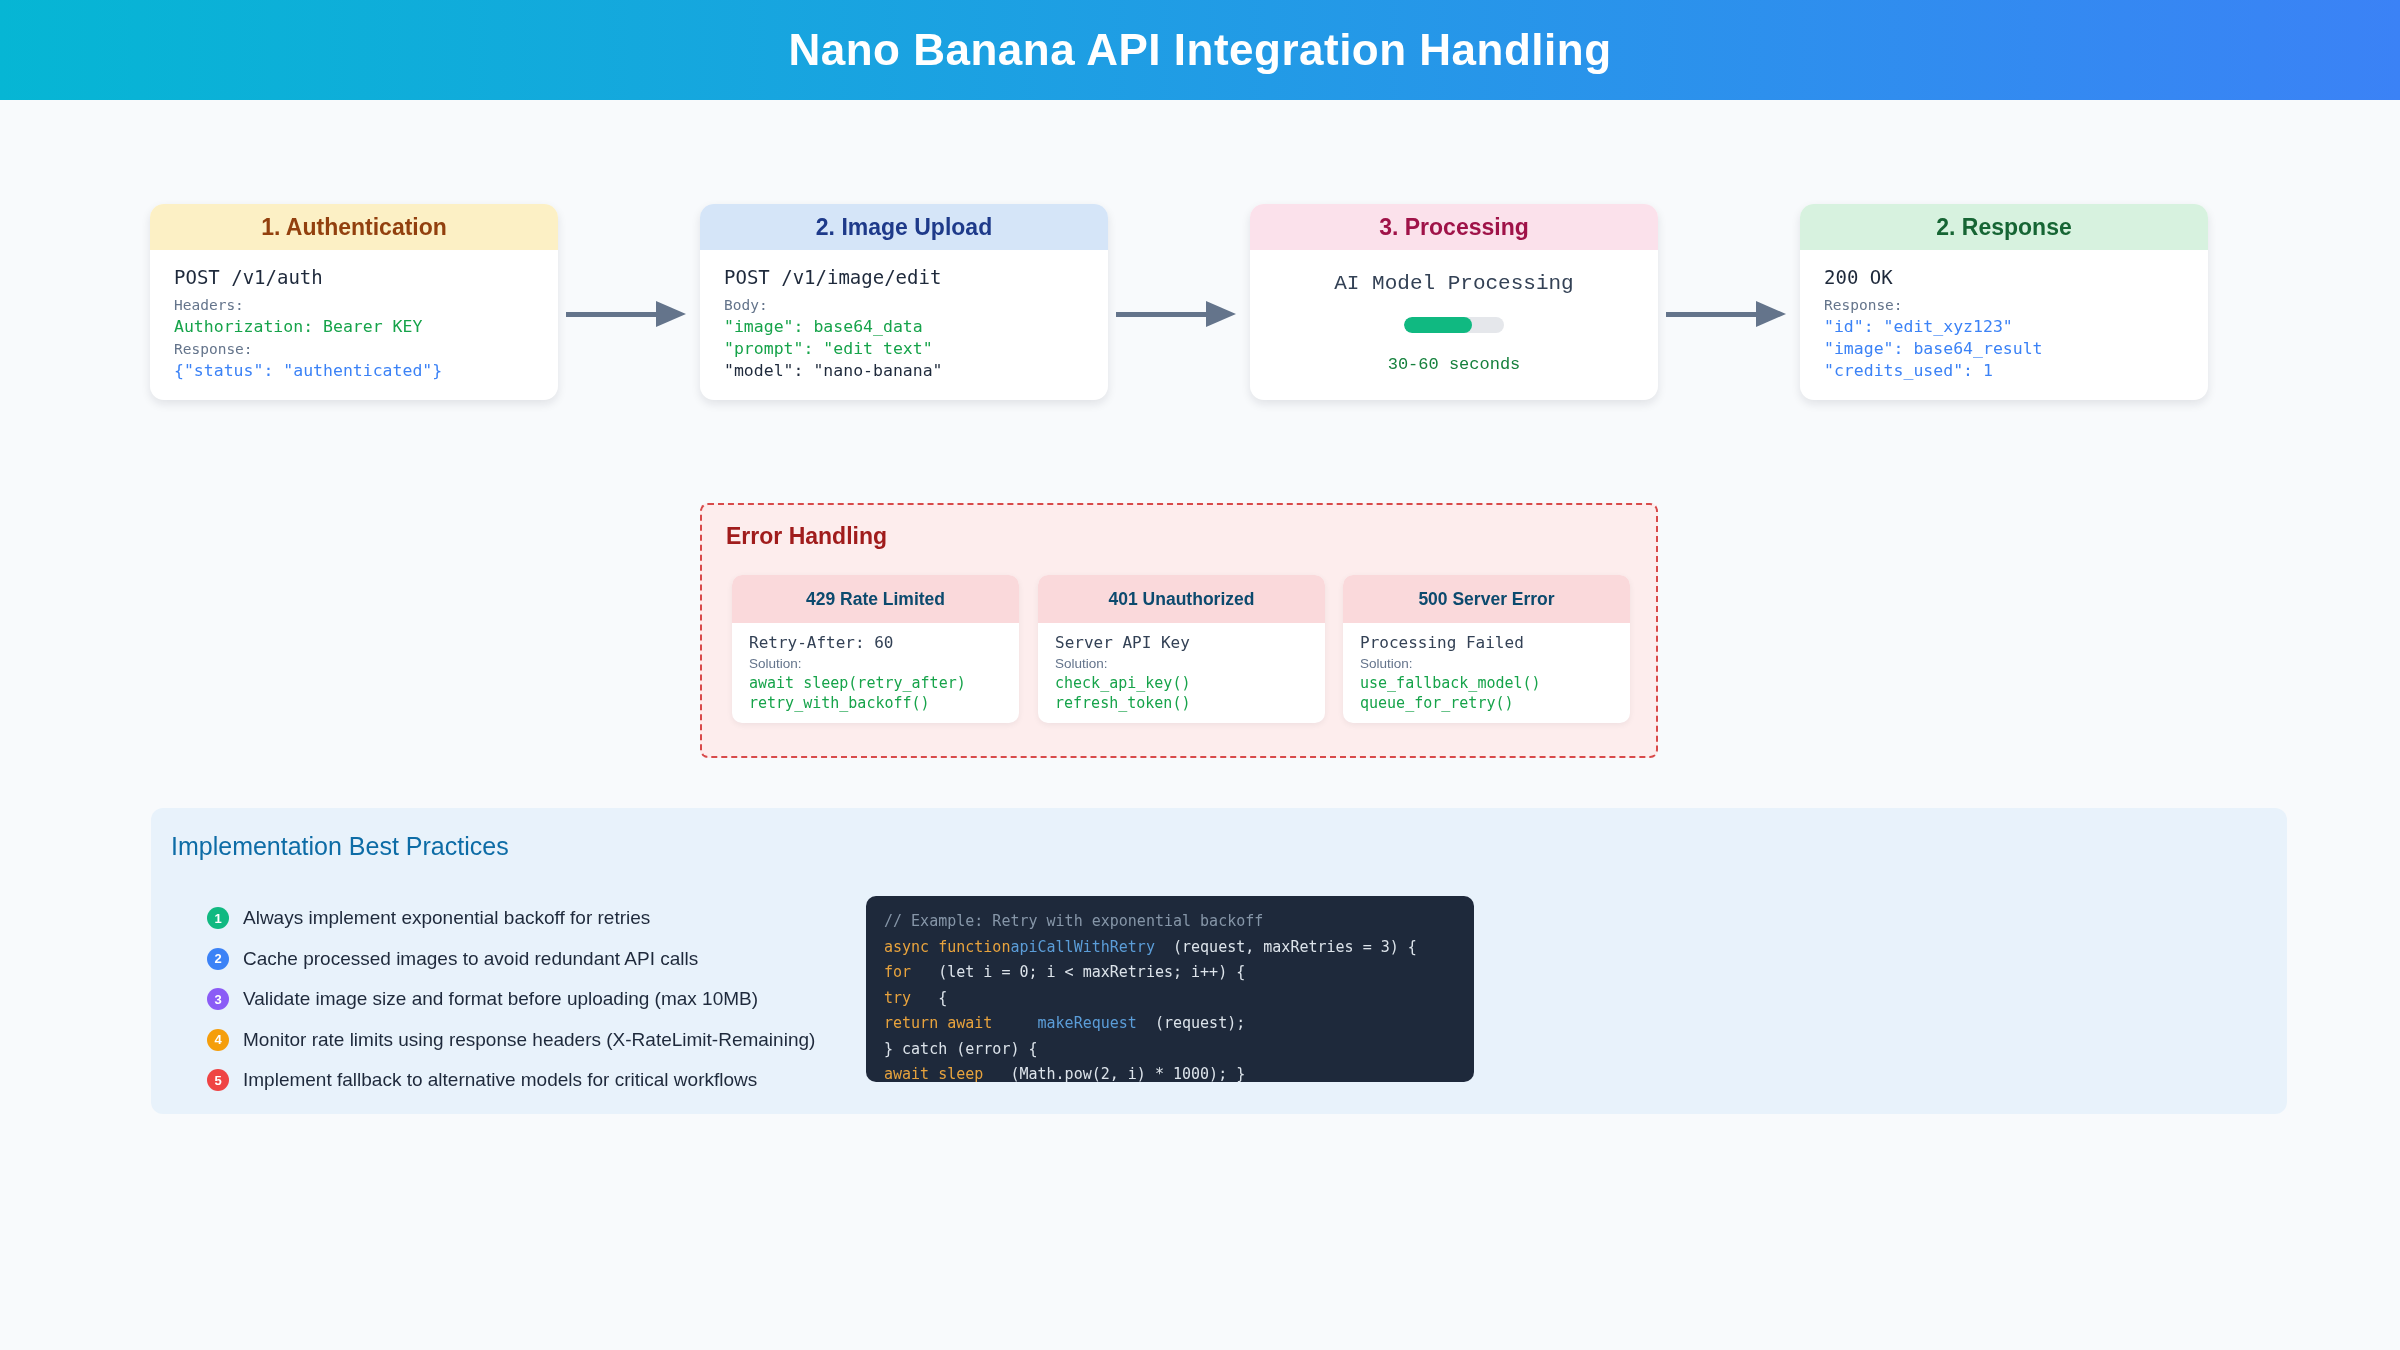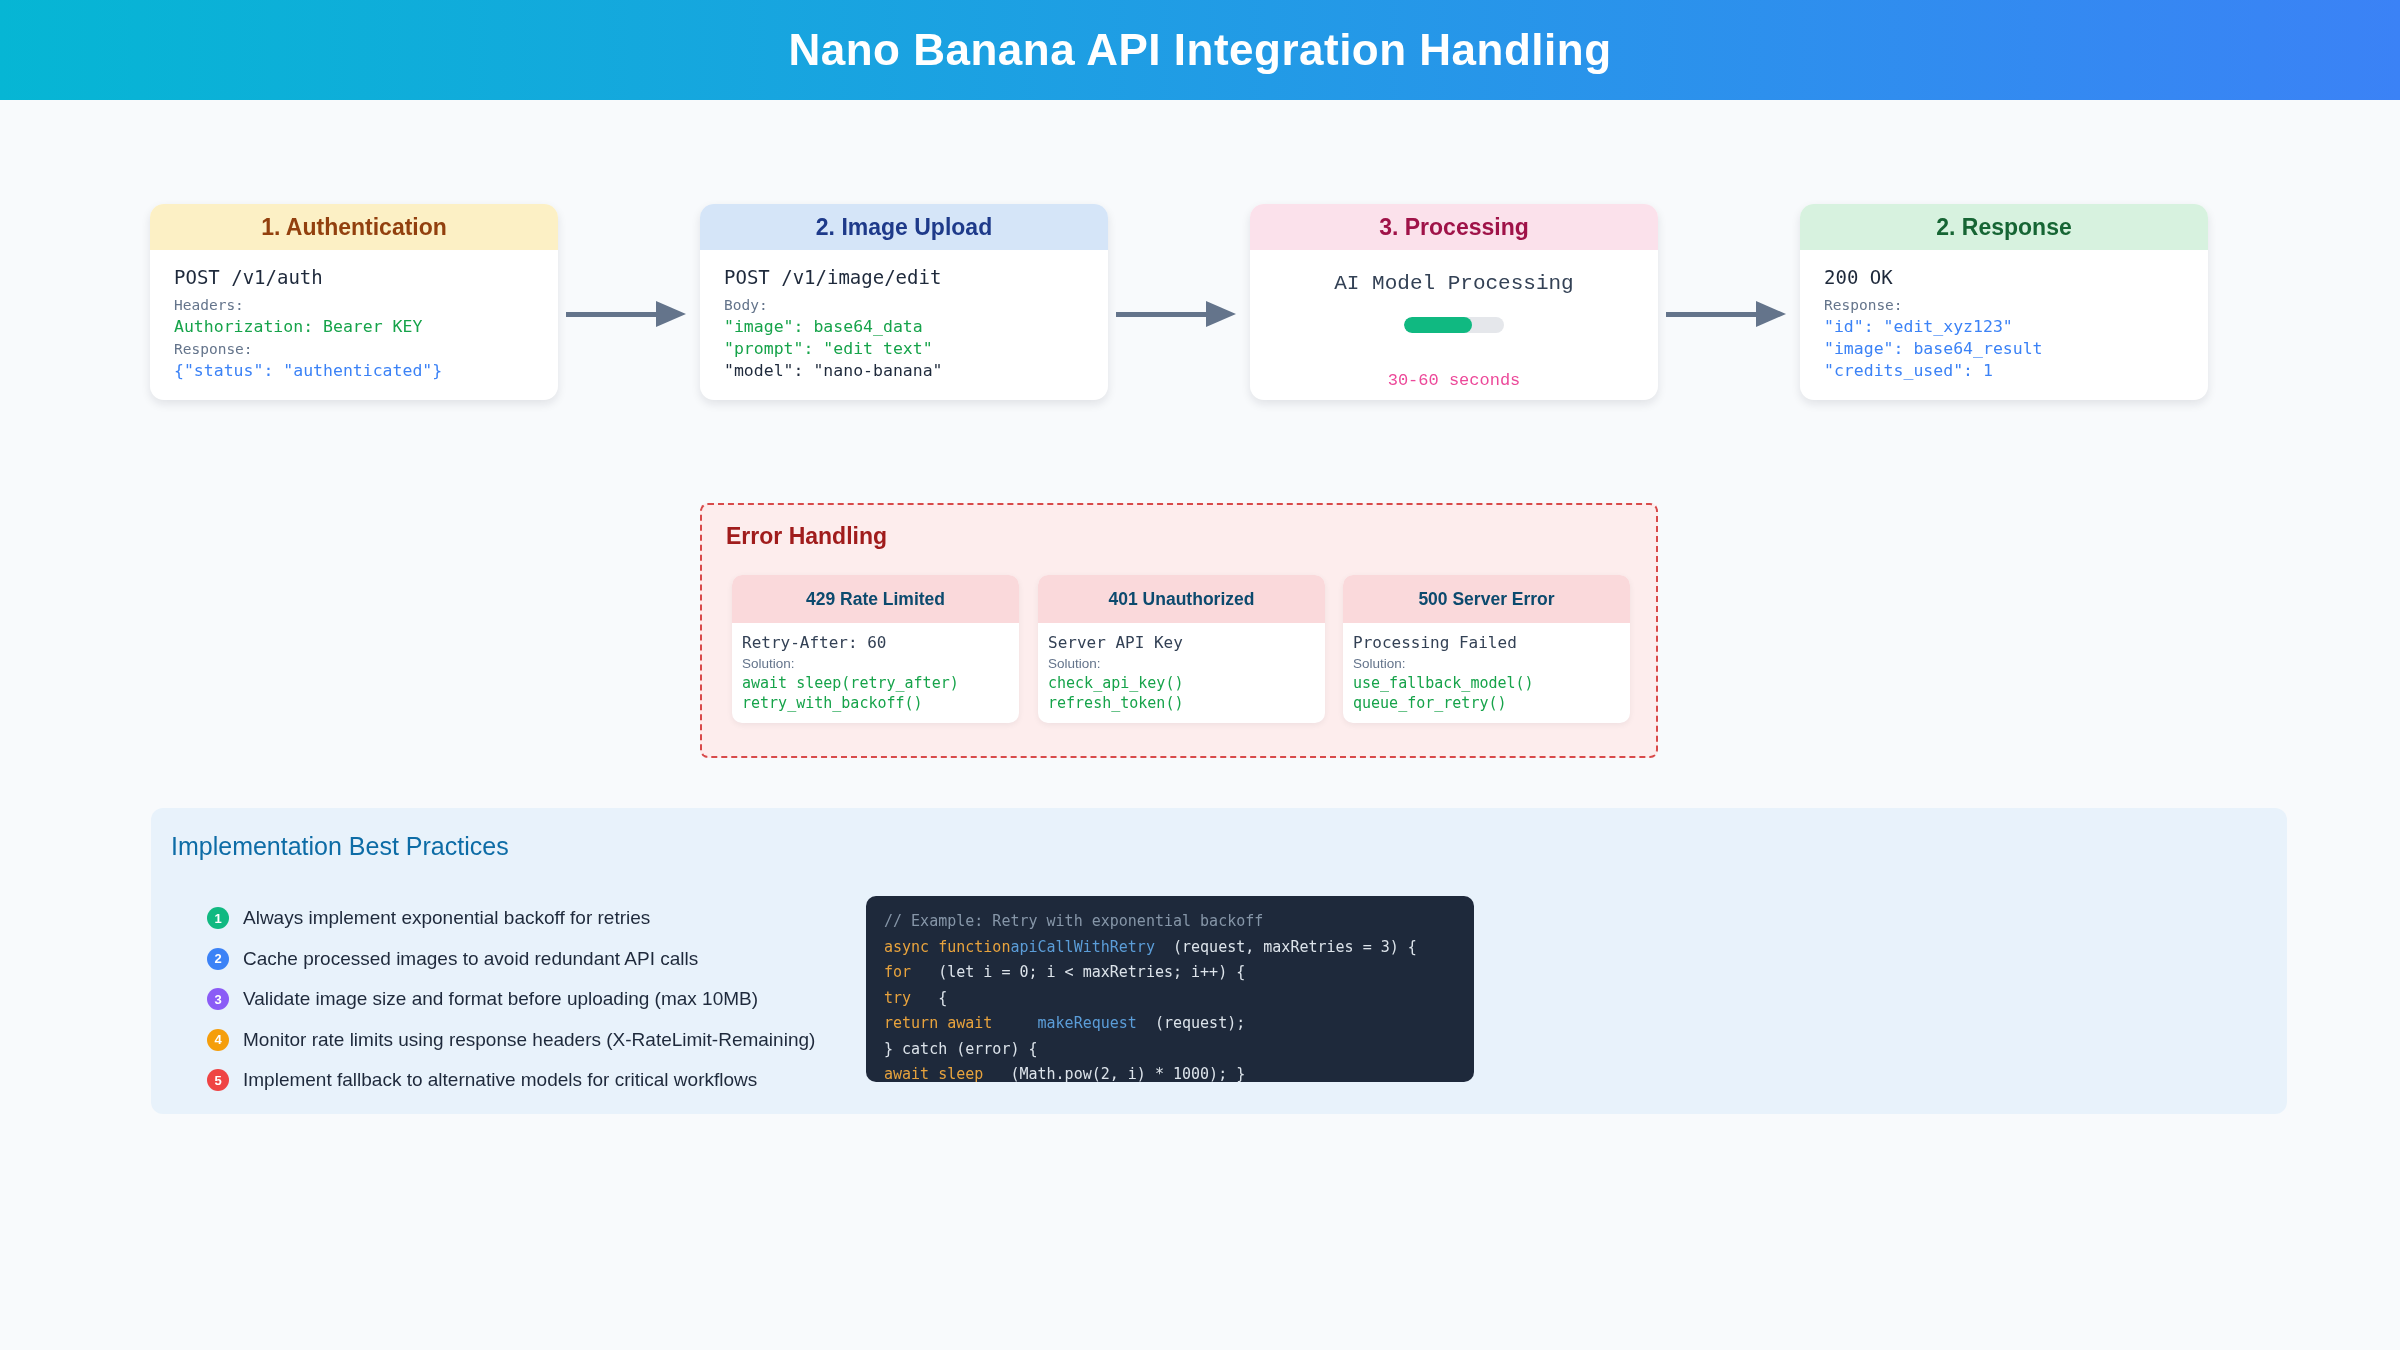--- a/index.html
+++ b/index.html
@@ -27,37 +27,37 @@
   .ln.label{font-size:14.5px;color:#64748B;}
   .ln.green{font-size:16.5px;color:#16A34A;}
   .ln.blue{font-size:16.5px;color:#3B82F6;}
   .ln.dark{font-size:16.5px;color:#1E293B;}
 
   .proc-body{padding-top:22px;text-align:center;font-family:Liberation Mono, monospace;}
   .proc-label{font-size:21px;color:#334155;}
   .progress-track{width:100px;height:16px;background:#E5E7EB;border-radius:8px;
     margin:22px auto 0 auto;overflow:hidden;}
   .progress-fill{height:100%;background:#10B981;border-radius:8px;}
-  .proc-duration{margin-top:38px;font-size:17px;color:#ec4899;}
+  .proc-duration{margin-top:22px;font-size:17px;color:#15803d;}
 
   
   .flow-arrow{position:absolute;top:301px;width:122px;height:26px;}
   .flow-arrow .shaft{position:absolute;left:0;top:10.5px;width:92px;height:5px;background:#64748B;}
   .flow-arrow .head{position:absolute;left:90px;top:0;width:0;height:0;
     border-left:30px solid #64748B;border-top:13px solid transparent;border-bottom:13px solid transparent;}
 
   
   .error-panel{position:absolute;left:700px;top:503px;width:958px;height:255px;
     background:#FDEDED;border:2px dashed #D84A4A;border-radius:8px;box-sizing:border-box;}
   .error-title{position:absolute;left:24px;top:18px;font-size:23px;font-weight:bold;color:#A01C1C;}
   .error-card{position:absolute;top:70px;width:287px;height:148px;background:#FFFFFF;
     border-radius:10px;box-shadow:0 2px 6px rgba(15,23,42,.06);}
   .error-card .card-head{height:48px;background:#FAD9DB;color:#0c4a6e;border-radius:10px 10px 0 0;
     display:flex;align-items:center;justify-content:center;font-weight:bold;font-size:17.5px;}
-  .error-card .err-body{padding:9px 17px 0 10px;}
+  .error-card .err-body{padding:9px 17px 0 17px;}
   .err-issue{font-family:"DejaVu Sans Mono",monospace;font-size:16px;color:#334155;line-height:22px;white-space:pre;}
   .err-sol-label{font-size:13.5px;color:#64748B;line-height:19px;}
   .err-code{font-family:"DejaVu Sans Mono",monospace;font-size:15px;color:#16A34A;line-height:20px;white-space:pre;}
 
   
   .bp-panel{position:absolute;left:151px;top:808px;width:2136px;height:306px;
     background:#E8F2FB;border-radius:12px;}
   .bp-title{position:absolute;left:20px;top:24px;font-size:25px;font-weight:normal;color:#0D6CA6;}
   .bp-list{position:absolute;left:56px;top:90px;}
   .bp-item{display:flex;align-items:center;height:40.5px;}

